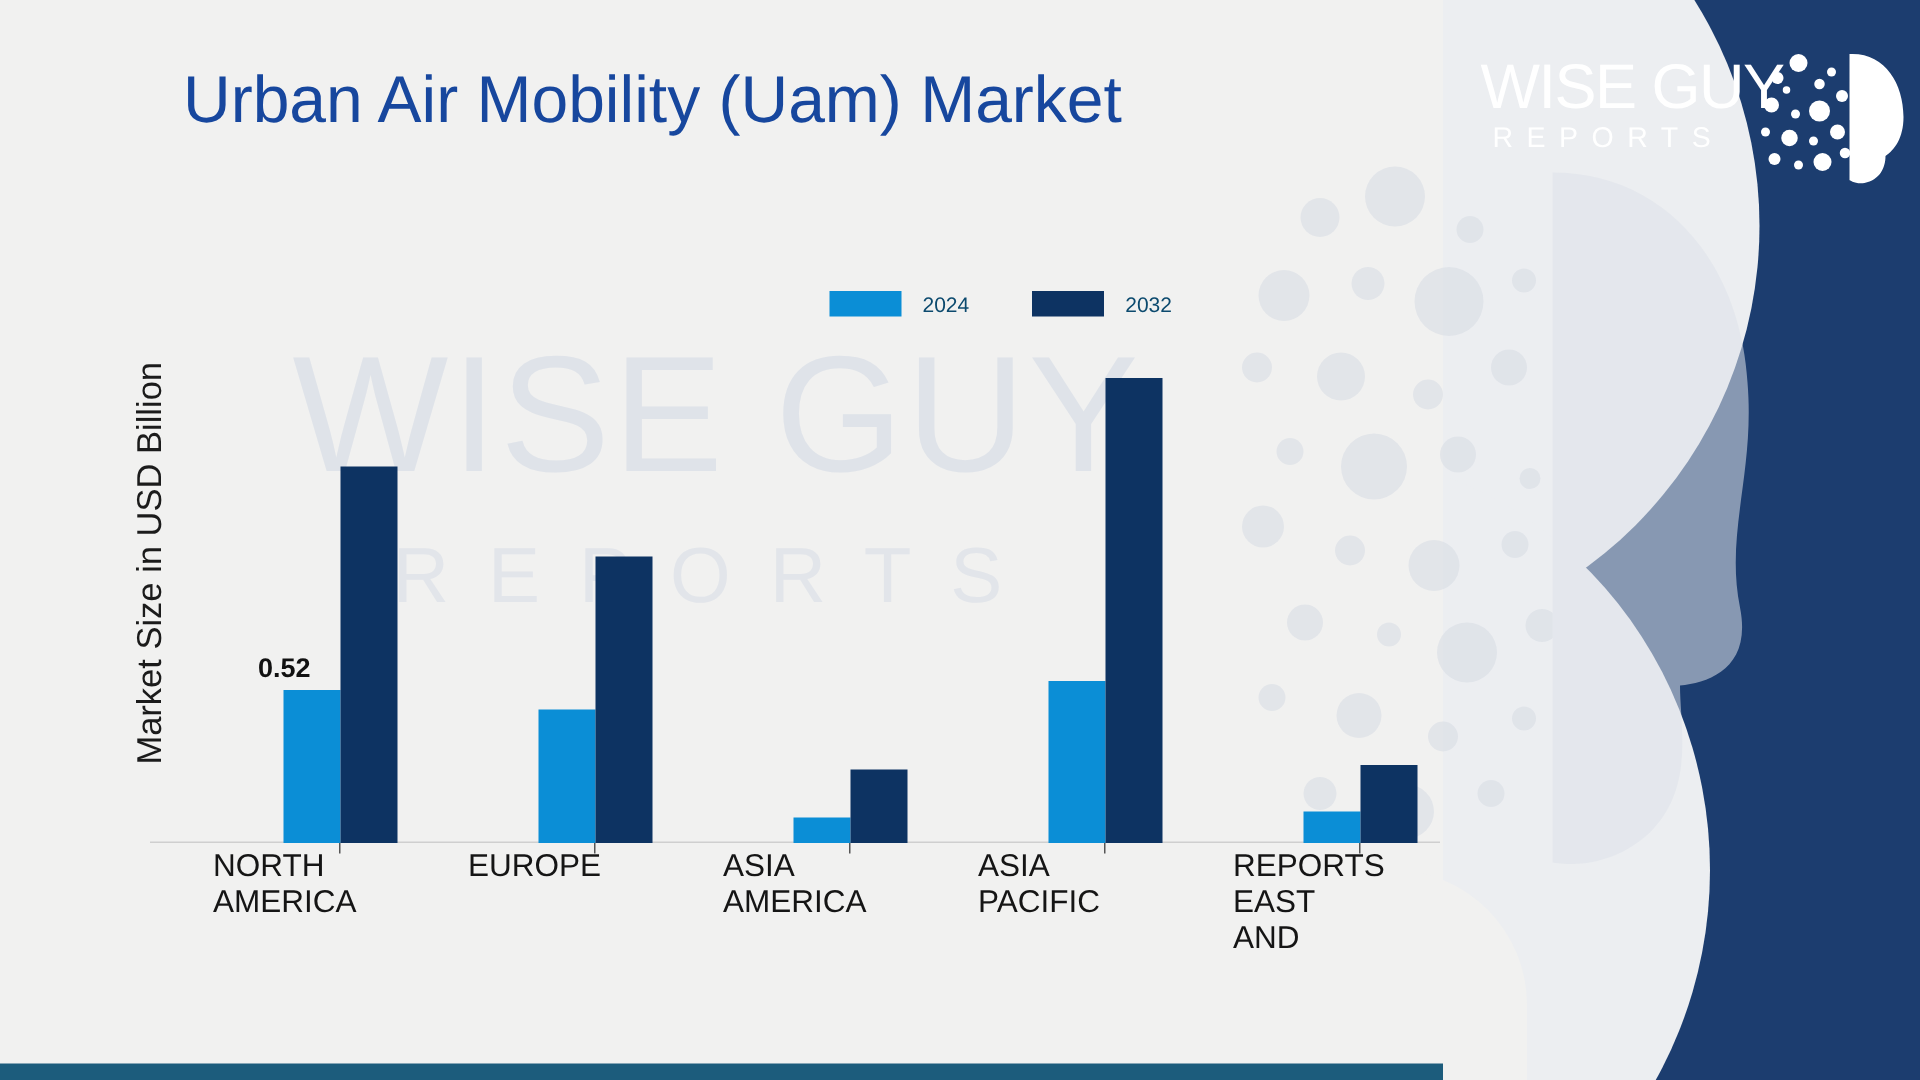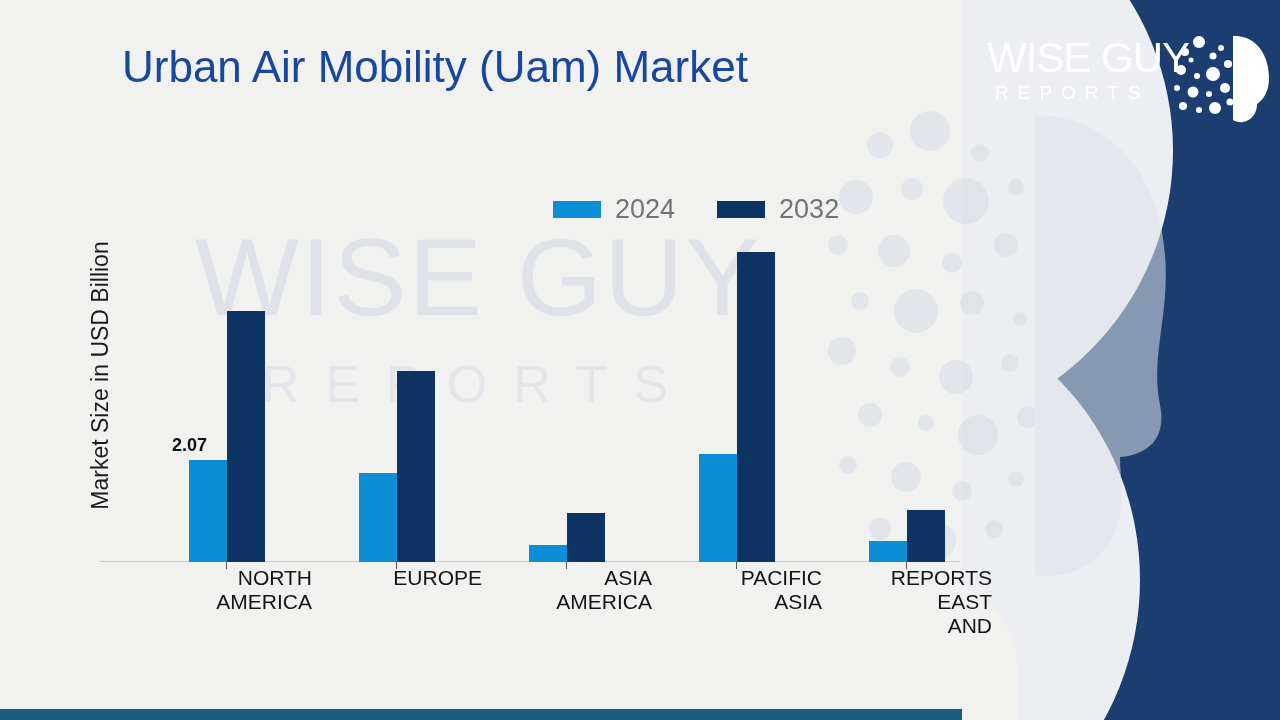--- a/index.html
+++ b/index.html
@@ -183,22 +183,22 @@
     display: flex;
     align-items: center;
     gap: 14px;
   }
   .legend-swatch {
     width: 48px;
     height: 17px;
   }
   .legend-label {
     font-family: "Liberation Sans", sans-serif;
-    font-size: 27px;
-    color: #737373;
+    font-size: 14px;
+    color: #0c4a6e;
   }
 
   
   .ylabel {
     position: absolute;
     left: -100px;
     top: 362px;
     width: 400px;
     text-align: center;
     transform: rotate(-90deg);
@@ -258,21 +258,21 @@
     position: absolute;
     left: 100px;
     top: 566px;
     width: 860px;
     height: 120px;
   }
   .xlabel {
     position: absolute;
     top: 0;
     width: 170px;
-    text-align: right;
+    text-align: left;
     font-family: "Liberation Sans", sans-serif;
     font-size: 21px;
     color: #151515;
     line-height: 24px;
   }
 </style>
 </head>
 <body>
 
 <div id="root">
@@ -373,21 +373,21 @@
   </div>
 
   <div class="ylabel">Market Size in USD Billion</div>
 
   <div class="plot" id="plot">
     <div class="baseline"></div>
   <div class="group" style="left: 42px;">
         <div class="bar b2024" style="height: 102px; background: rgb(11, 142, 214);"></div>
         <div class="bar b2032" style="height: 251px; background: rgb(13, 51, 98);"></div>
         <div class="tick"></div>
-        <div class="bar-value" style="bottom: 106px;">2.07</div>
+        <div class="bar-value" style="bottom: 106px;">0.52</div>
       </div>
       <div class="group" style="left: 212px;">
         <div class="bar b2024" style="height: 89px; background: rgb(11, 142, 214);"></div>
         <div class="bar b2032" style="height: 191px; background: rgb(13, 51, 98);"></div>
         <div class="tick"></div>
       </div>
       <div class="group" style="left: 382px;">
         <div class="bar b2024" style="height: 17px; background: rgb(11, 142, 214);"></div>
         <div class="bar b2032" style="height: 49px; background: rgb(13, 51, 98);"></div>
         <div class="tick"></div>
@@ -410,22 +410,22 @@
         <div>AMERICA</div>
       </div>
       <div class="xlabel" style="left: 212px;">
         <div>EUROPE</div>
       </div>
       <div class="xlabel" style="left: 382px;">
         <div>ASIA</div>
         <div>AMERICA</div>
       </div>
       <div class="xlabel" style="left: 552px;">
+        <div>ASIA</div>
         <div>PACIFIC</div>
-        <div>ASIA</div>
       </div>
       <div class="xlabel" style="left: 722px;">
         <div>REPORTS</div>
         <div>EAST</div>
         <div>AND</div>
       </div>
     </div>
 
   <div class="teal-strip"></div>
 </div>

